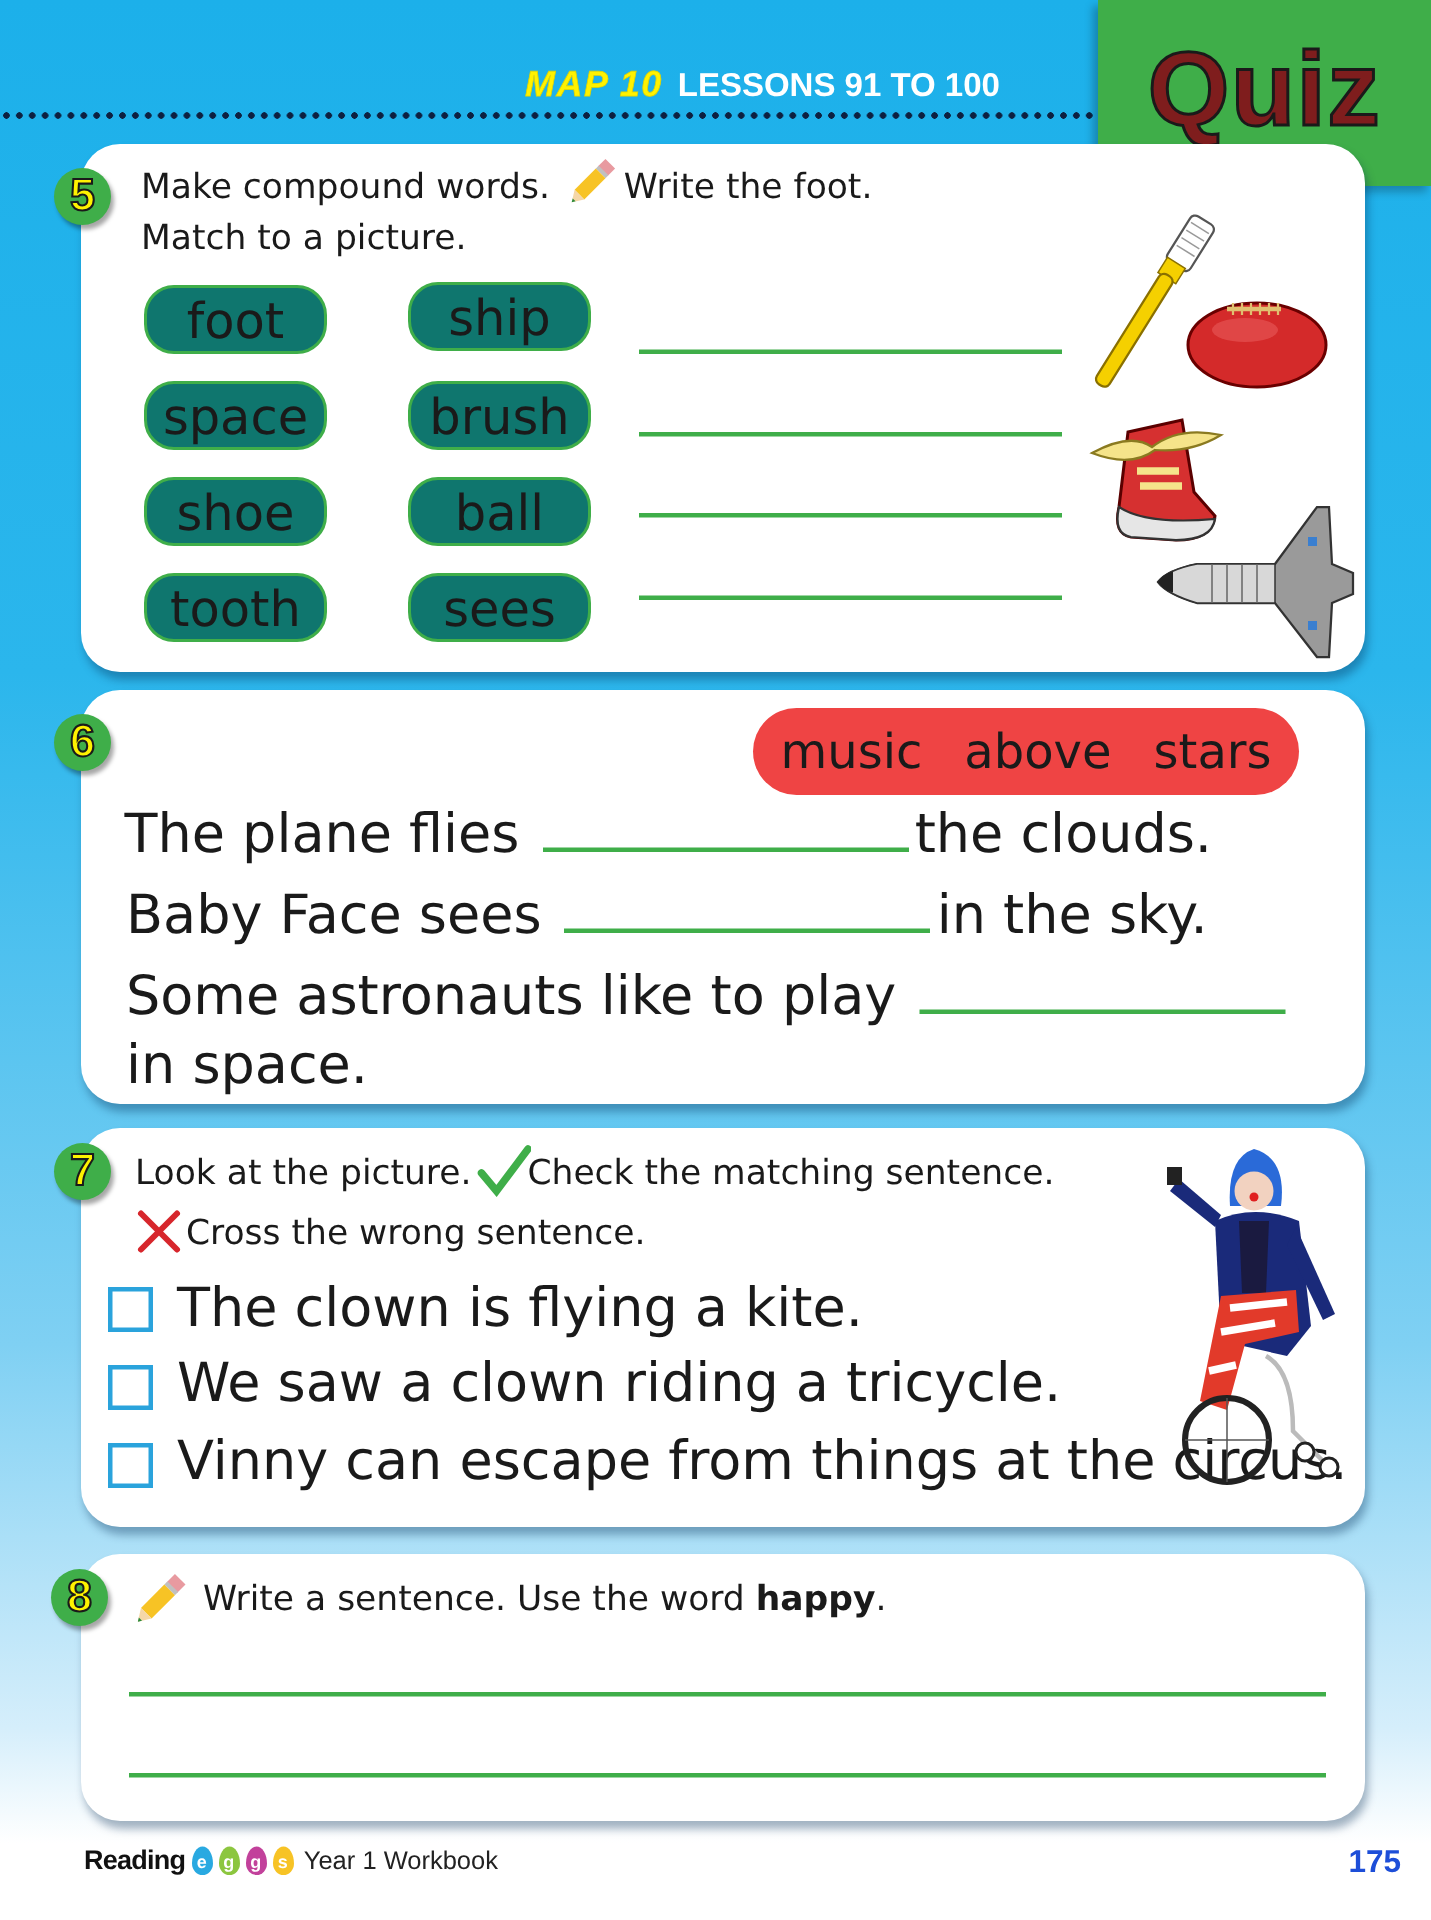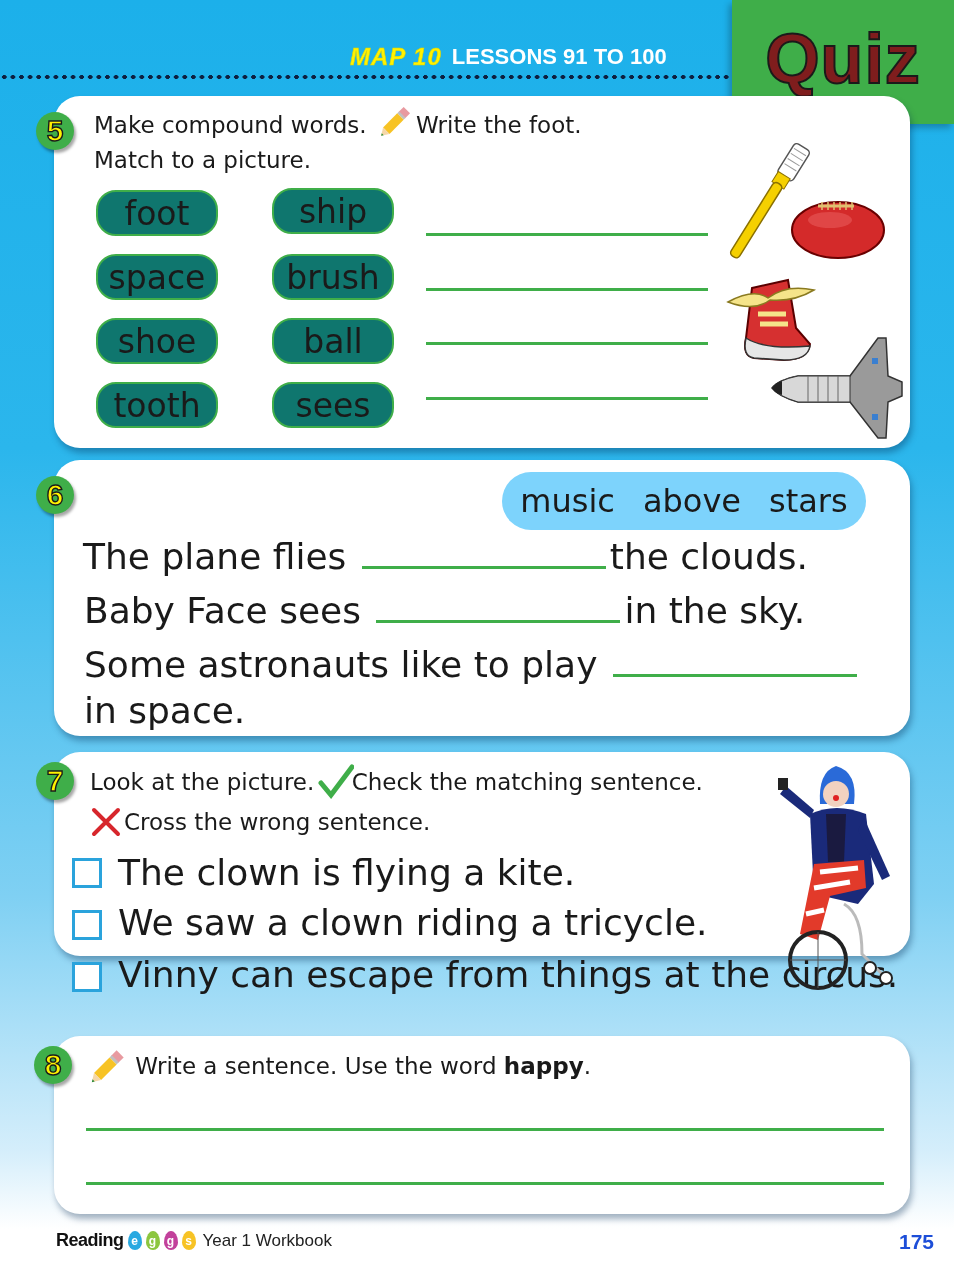--- a/index.html
+++ b/index.html
@@ -45,21 +45,21 @@
   .instr { position:absolute; font-size:23px; color:#1a1a1a; font-family:"DejaVu Sans", sans-serif; }
   .pencil { display:inline-block; width:44px; height:44px; vertical-align:middle; }
   .pill {
     position:absolute; width:122px; height:46px; border:2.5px solid #3fae49; border-radius:20px;
     box-sizing:border-box; display:flex; align-items:center; justify-content:center;
     font-size:33px; color:#1a1a1a; background:#0f766e;
   }
   .write-line { position:absolute; height:0; border-top:3px solid #3fae49; }
   .wordbank {
     position:absolute; left:448px; top:12px; width:364px; height:58px; border-radius:29px;
-    background:#7dd3fc; display:flex; align-items:center; justify-content:center; gap:28px;
+    background:#ef4444; display:flex; align-items:center; justify-content:center; gap:28px;
     font-size:32px; color:#1a1a1a;
   }
   .sentence { position:absolute; font-size:36px; color:#1a1a1a; white-space:nowrap; }
   .blank { display:inline-block; border-bottom:3px solid #3fae49; vertical-align:baseline; height:28px; margin:0 4px; }
   .checkbox {
     position:absolute; width:30px; height:30px; border:3px solid #2aa3dc; box-sizing:border-box; background:#fff;
   }
   .option { position:absolute; font-size:36px; color:#1a1a1a; white-space:nowrap; }
   .footer-brand { position:absolute; left:56px; top:1230px; display:flex; align-items:center; gap:4px; }
   .brand-reading { font-family:"Liberation Sans", sans-serif; font-weight:900; font-size:18px; color:#111; letter-spacing:-0.5px; }
@@ -161,21 +161,21 @@
     <span class="blank" style="width:244px;"></span><span>in the sky.</span>
   </div>
   <div class="sentence" style="left:30px; top:184px;">
     <span>Some astronauts like to play</span>
     <span class="blank" style="width:244px;"></span>
   </div>
   <div class="sentence" style="left:30px; top:230px;">in space.</div>
 </div>
 <div class="badge" style="left:36px; top:476px;">6</div>
 
-<div class="card" style="top:752px; height:204px;">
+<div class="card" style="top:752px; height:266px;">
   <div class="instr" style="left:36px; top:10px; line-height:40px;">
     <span>Look at the picture.</span>
     <svg width="36" height="36" viewBox="0 0 36 36" style="vertical-align:middle; margin:-6px -2px 0 -4px;">
       <path d="M3 20 L13 32 L34 4" fill="none" stroke="#3fae49" stroke-width="5" stroke-linecap="round"></path>
     </svg><span>Check the matching sentence.</span><br>
     <svg width="32" height="32" viewBox="0 0 32 32" style="vertical-align:middle; margin:-4px 2px 0 0;">
       <path d="M4 4 L28 28 M28 4 L4 28" stroke="#d7262c" stroke-width="4" stroke-linecap="round"></path>
     </svg><span>Cross the wrong sentence.</span>
   </div>
 

